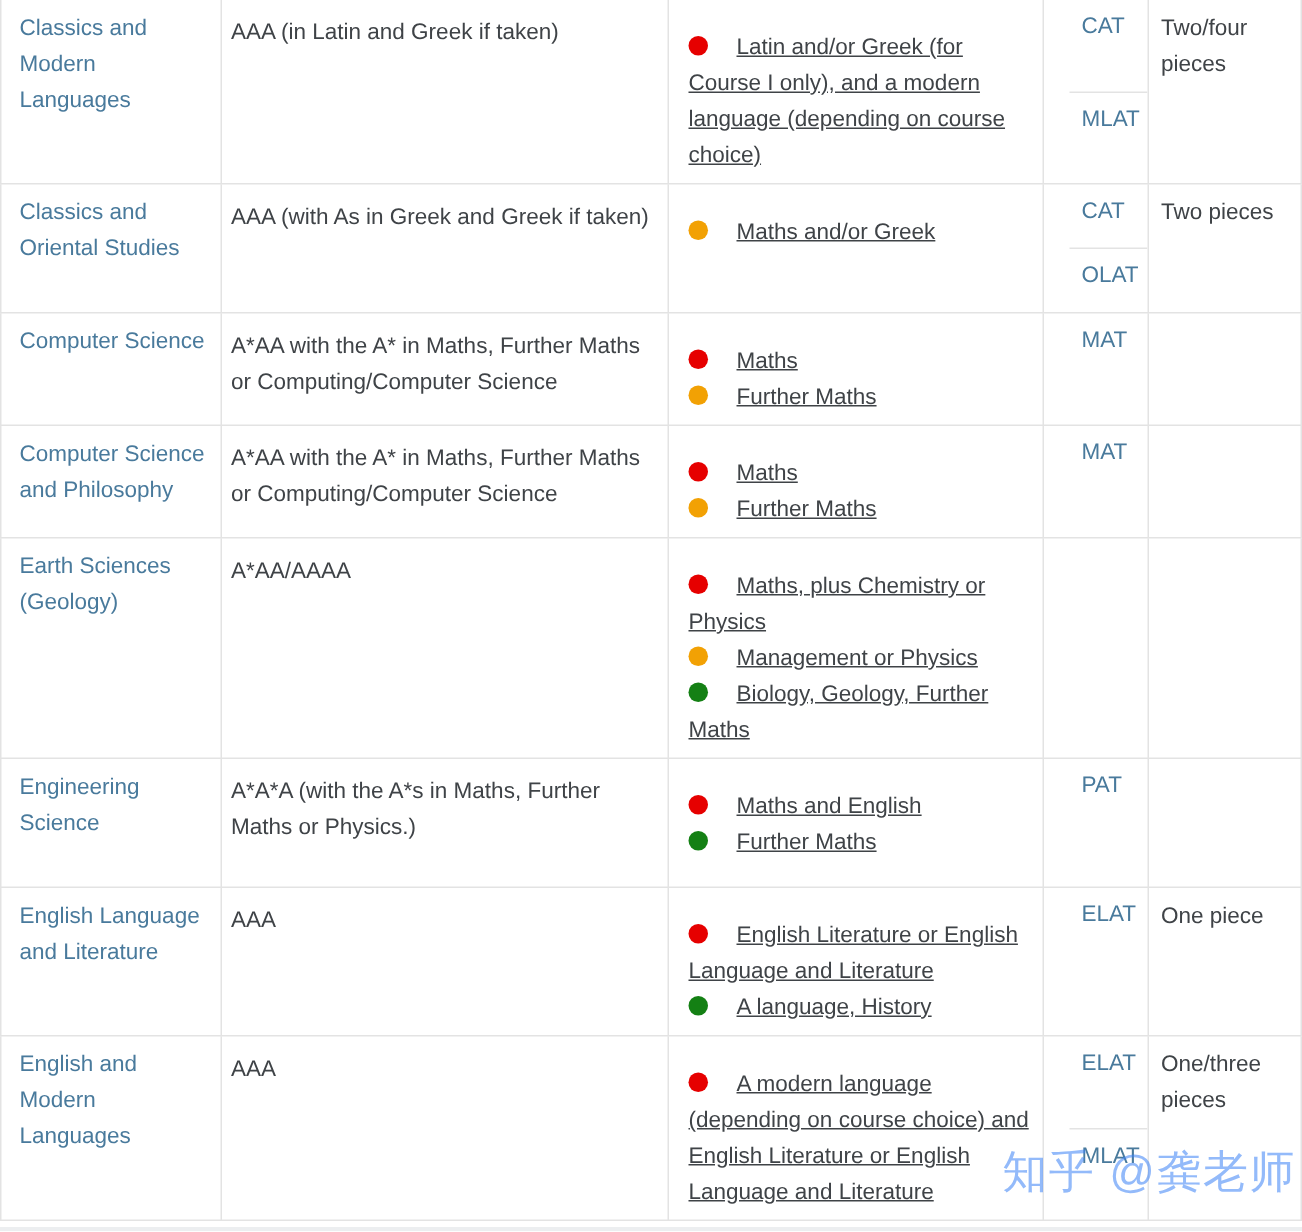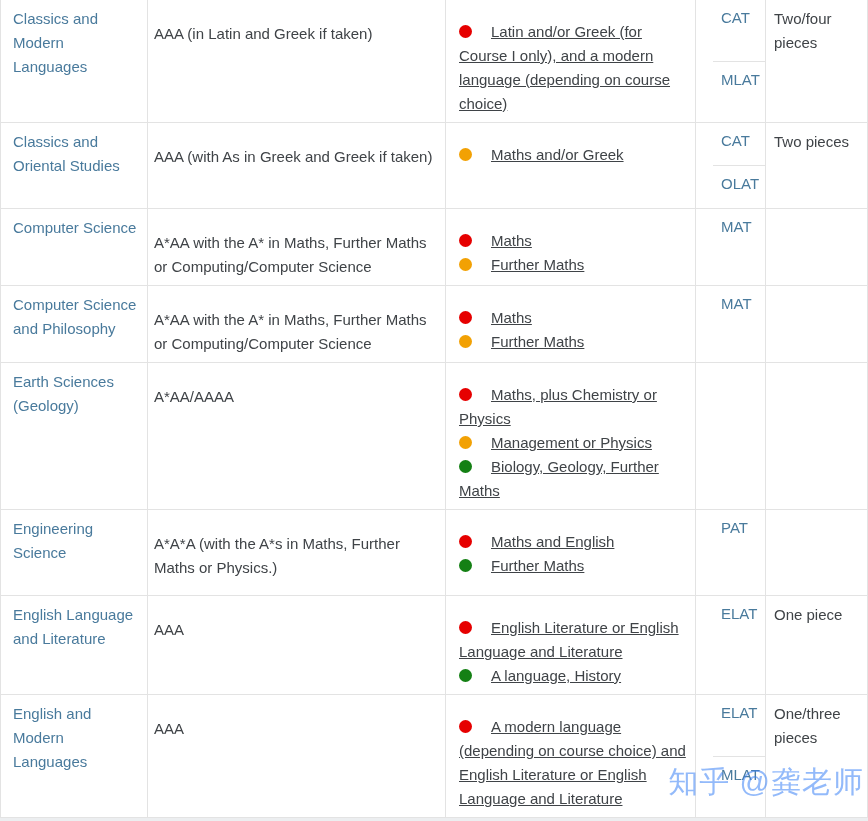--- a/index.html
+++ b/index.html
@@ -35,21 +35,21 @@
   tbody tr:nth-child(7){height:75px}
   tbody tr:nth-child(8){height:83px}
   tbody tr:nth-child(9){height:111px}
 
   td.c-course { padding: 7px 8px 6px 12px; }
   a.course-link, a.test-link {
     color: var(--link-blue, #497a9c);
     text-decoration: none;
     cursor: pointer;
   }
-  td.c-alevel { padding-left: 6px; padding-top: 22px; margin-left: 28px; }
+  td.c-alevel { padding-left: 6px; padding-top: 10px; margin-left: 28px; }
   td.c-subjects { padding-left: 13px; padding-right: 6px; padding-top: 20px; text-decoration: underline; }
   .subject-item { margin: 0; }
   .dot {
     display: inline-block;
     width: 13px; height: 13px;
     border-radius: 50%;
     margin-right: 19px;
     vertical-align: -1px;
   }
   td.c-tests { padding: 0; height: inherit; }

